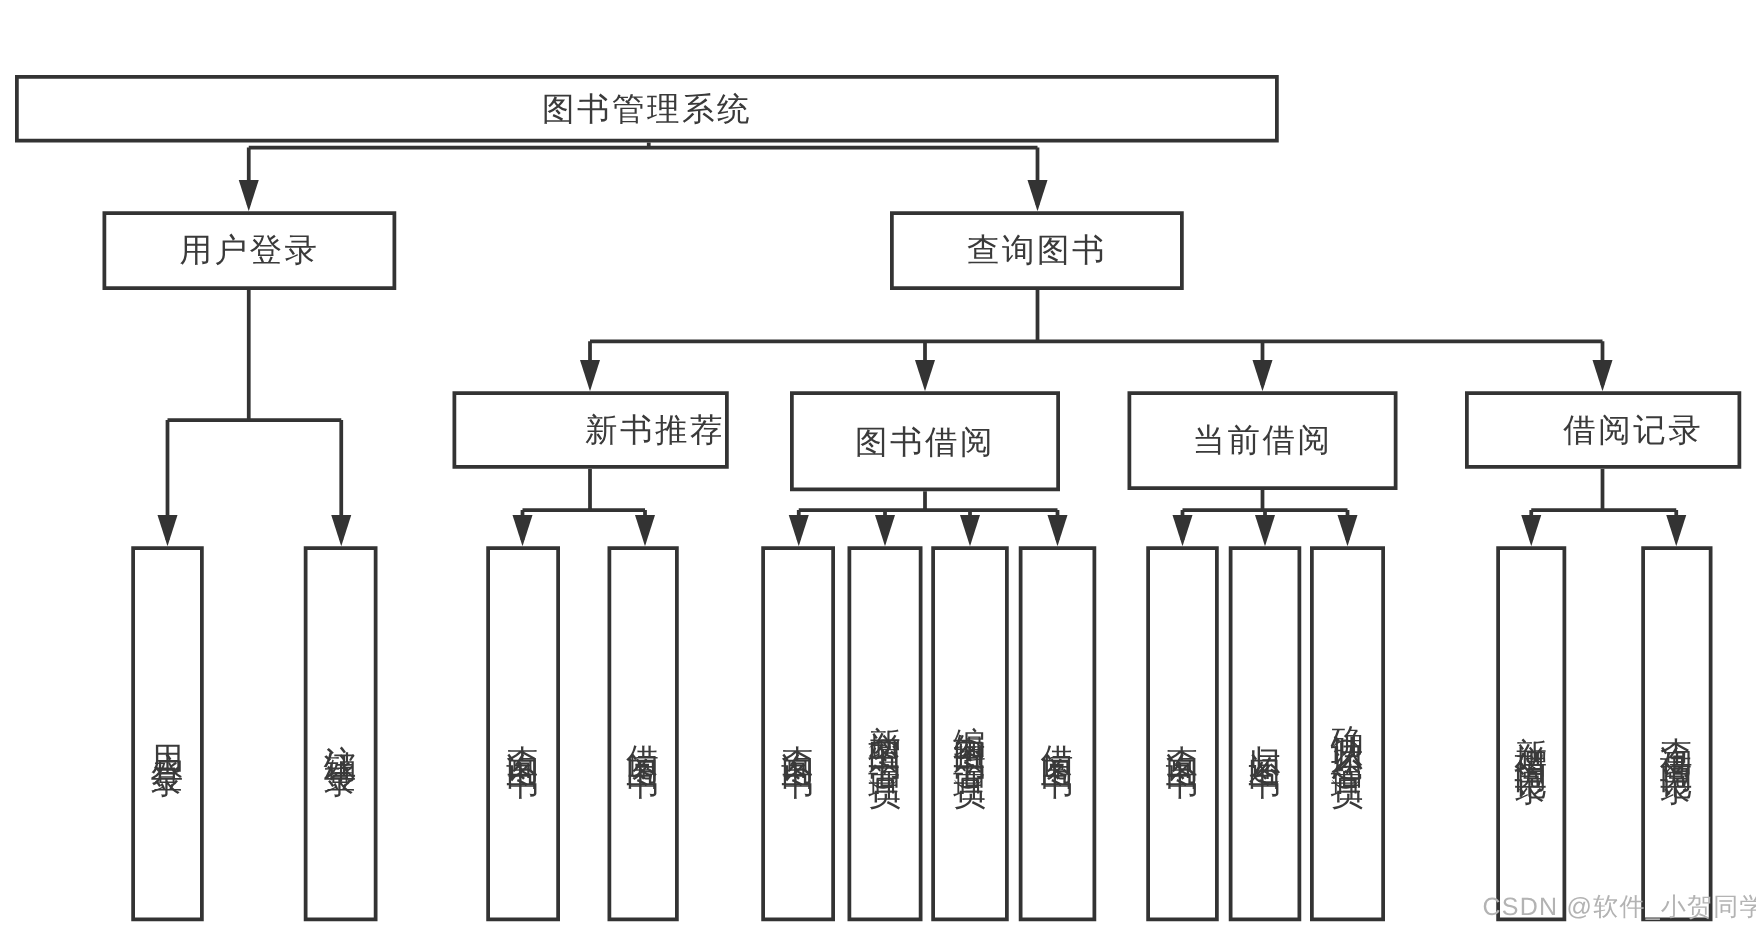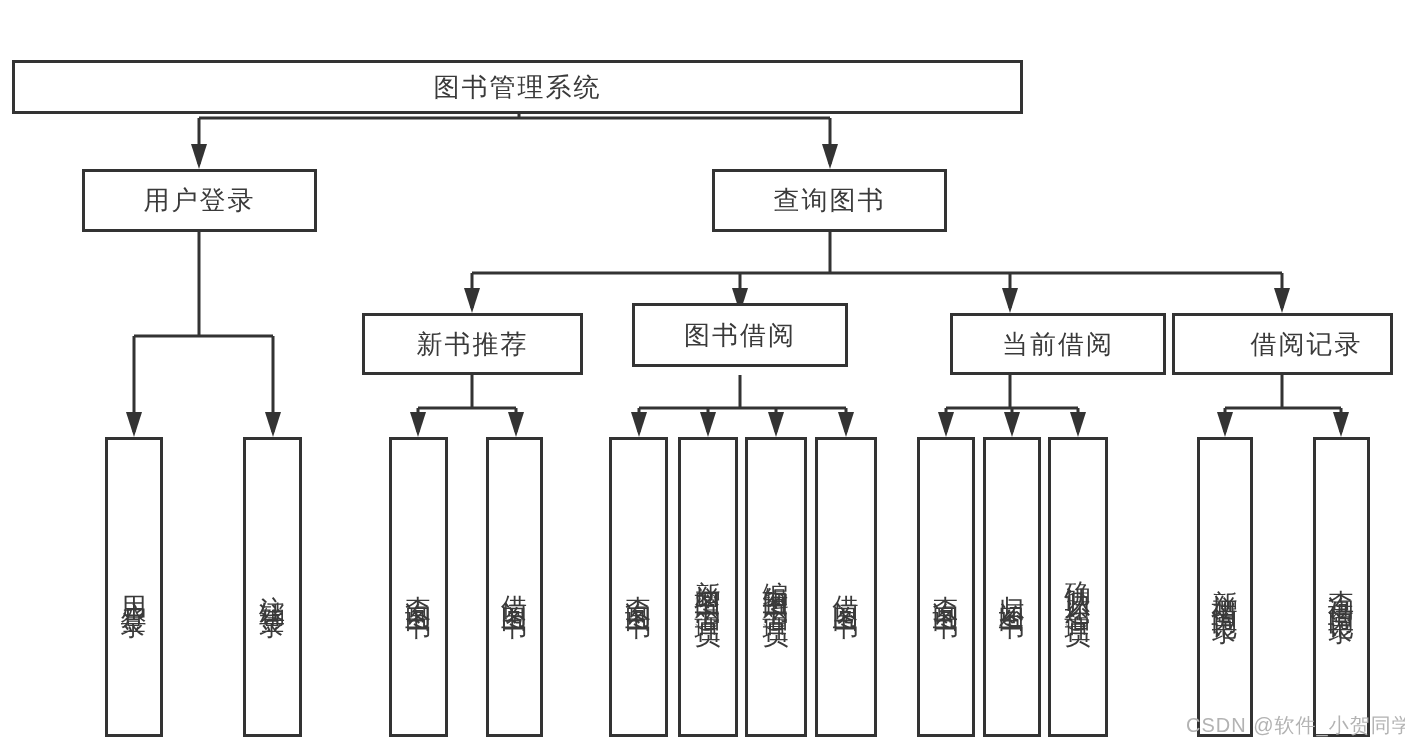--- a/index.html
+++ b/index.html
@@ -97,27 +97,27 @@
   <span>图书管理系统</span>
 </div>
 
 <div class="node h" style="left:82px; top:169px; width:235px; height:63px;">
   <span>用户登录</span>
 </div>
 <div class="node h" style="left:712px; top:169px; width:235px; height:63px;">
   <span>查询图书</span>
 </div>
 
-<div class="node h" style="left:362px; top:313px; width:221px; height:62px;">
+<div class="node h" style="left:362px; top:313px; width:221px; height:62px;justify-content:flex-end;">
   <span>新书推荐</span>
 </div>
-<div class="node h" style="left:632px; top:303px; width:216px; height:64px;">
+<div class="node h" style="left:632px; top:313px; width:216px; height:80px;">
   <span>图书借阅</span>
 </div>
-<div class="node h" style="left:950px; top:313px; width:216px; height:62px;">
+<div class="node h" style="left:902px; top:313px; width:216px; height:79px;">
   <span>当前借阅</span>
 </div>
 <div class="node h" style="left:1172px; top:313px; width:221px; height:62px;padding-left:48px;">
   <span>借阅记录</span>
 </div>
 
 <div class="node v" style="left:105px; top:437px; width:58px; height:300px;">
   <span>用户登录</span>
 </div>
 <div class="node v" style="left:243px; top:437px; width:59px; height:300px;">

